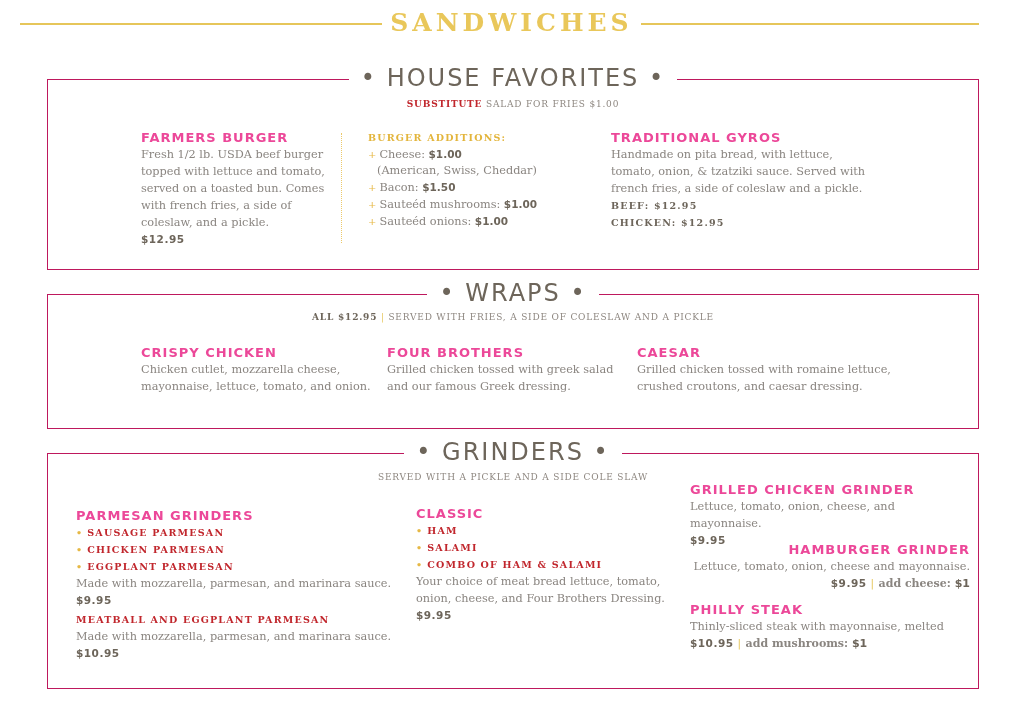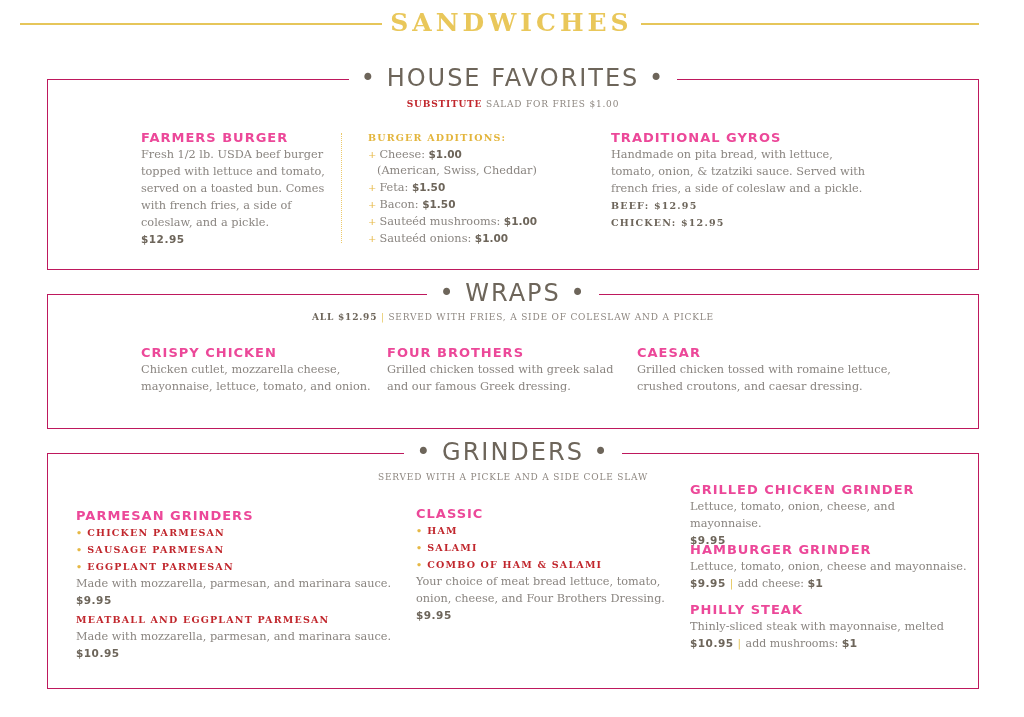--- a/index.html
+++ b/index.html
@@ -24,21 +24,21 @@
   .sub .dark { color: #6d655a; font-weight: bold; }
   .sub .bar { color: #e6c65a; }
 
   .item { position: absolute; }
   .iname { font-family: "DejaVu Sans", sans-serif; font-weight: bold; font-size: 13px; letter-spacing: 1px;
     color: #ec4899; line-height: 17px; text-transform: uppercase; }
   .desc { font-size: 11.3px; line-height: 17px; color: #8a8580; }
   .price { font-family: "DejaVu Sans", sans-serif; font-weight: bold; font-size: 10.5px; color: #6d655a;
     line-height: 17px; letter-spacing: 0.5px; }
   .price .bar { color: #e6c65a; font-weight: normal; margin: 0 4px; }
-  .price .note { font-family: "DejaVu Serif", serif; font-weight: normal; color: #8a8580; font-size: 11px; letter-spacing: 0; }
+  .price .note { font-family: "DejaVu Serif", serif; font-weight: bold; color: #8a8580; font-size: 11px; letter-spacing: 0; }
   .price .note b { font-family: "DejaVu Sans", sans-serif; color: #6d655a; }
   .slab { font-family: "DejaVu Serif", serif; font-weight: bold; font-size: 9.5px; letter-spacing: 1.2px;
     line-height: 17px; text-transform: uppercase; }
   .slab.red { color: #c1272d; }
   .slab.dark { color: #6d655a; }
   .slab.gold { color: #e3b53c; }
   .bul { color: #e6b845; margin-right: 4px; }
   .add-row { font-size: 11.3px; line-height: 16px; color: #8a8580; }
   .add-row b { font-family: "DejaVu Sans", sans-serif; color: #6d655a; font-size: 10.5px; }
   .add-row .plus { color: #e6b845; margin-right: 3px; font-size: 10px; }
@@ -71,21 +71,20 @@
   </div>
   <div class="price">$12.95</div>
 </div>
 
 <div class="dotted"></div>
 
 <div class="item" style="left:368px;top:129px;width:200px;">
   <div class="slab gold">BURGER ADDITIONS:</div>
   <div class="add-row"><span class="plus">+</span><span>Cheese: </span><b>$1.00</b></div>
   <div class="add-row" style="padding-left:9px;"><span>(American, Swiss, Cheddar)</span></div>
-  <div class="add-row"><span class="plus">+</span><span>Feta: </span><b>$1.50</b></div>
   <div class="add-row"><span class="plus">+</span><span>Bacon: </span><b>$1.50</b></div>
   <div class="add-row"><span class="plus">+</span><span>Sauteéd mushrooms: </span><b>$1.00</b></div>
   <div class="add-row"><span class="plus">+</span><span>Sauteéd onions: </span><b>$1.00</b></div>
 </div>
 
 <div class="item" style="left:611px;top:129px;width:260px;">
   <div class="iname">TRADITIONAL GYROS</div>
   <div class="desc">
     <div>Handmade on pita bread, with lettuce,</div>
     <div>tomato, onion, &amp; tzatziki sauce. Served with</div>
@@ -124,22 +123,22 @@
     </div>
 </div>
 
 <div class="box" style="top:453px;height:236px;">
   <div class="box-title"><span>• GRINDERS •</span></div>
   <div class="sub" style="top:18px;">SERVED WITH A PICKLE AND A SIDE COLE SLAW</div>
 </div>
 
 <div class="item" style="left:76px;top:507px;width:320px;">
   <div class="iname">PARMESAN GRINDERS</div>
+  <div class="slab red"><span class="bul">•</span><span>SAUSAGE PARMESAN</span></div>
   <div class="slab red"><span class="bul">•</span><span>CHICKEN PARMESAN</span></div>
-  <div class="slab red"><span class="bul">•</span><span>SAUSAGE PARMESAN</span></div>
   <div class="slab red"><span class="bul">•</span><span>EGGPLANT PARMESAN</span></div>
   <div class="desc">Made with mozzarella, parmesan, and marinara sauce.</div>
   <div class="price">$9.95</div>
 </div>
 
 <div class="item" style="left:76px;top:611px;width:320px;">
   <div class="slab red">MEATBALL AND EGGPLANT PARMESAN</div>
   <div class="desc">Made with mozzarella, parmesan, and marinara sauce.</div>
   <div class="price">$10.95</div>
 </div>
@@ -155,21 +154,21 @@
     </div>
   <div class="price">$9.95</div>
 </div>
 
 <div class="item" style="left:690px;top:481px;width:280px;">
   <div class="iname">GRILLED CHICKEN GRINDER</div>
   <div class="desc">Lettuce, tomato, onion, cheese, and mayonnaise.</div>
   <div class="price">$9.95</div>
 </div>
 
-<div class="item" style="left:690px;top:541px;width:280px;">
+<div class="item" style="left:690px;top:541px;width:280px;text-align:right;">
   <div class="iname">HAMBURGER GRINDER</div>
   <div class="desc">Lettuce, tomato, onion, cheese and mayonnaise.</div>
   <div class="price"><span>$9.95</span><span class="bar">|</span><span class="note"><span>add cheese: </span><b>$1</b></span></div>
 </div>
 
 <div class="item" style="left:690px;top:601px;width:280px;">
   <div class="iname">PHILLY STEAK</div>
   <div class="desc">
       <div>Thinly-sliced steak with mayonnaise, melted</div>
     </div>

